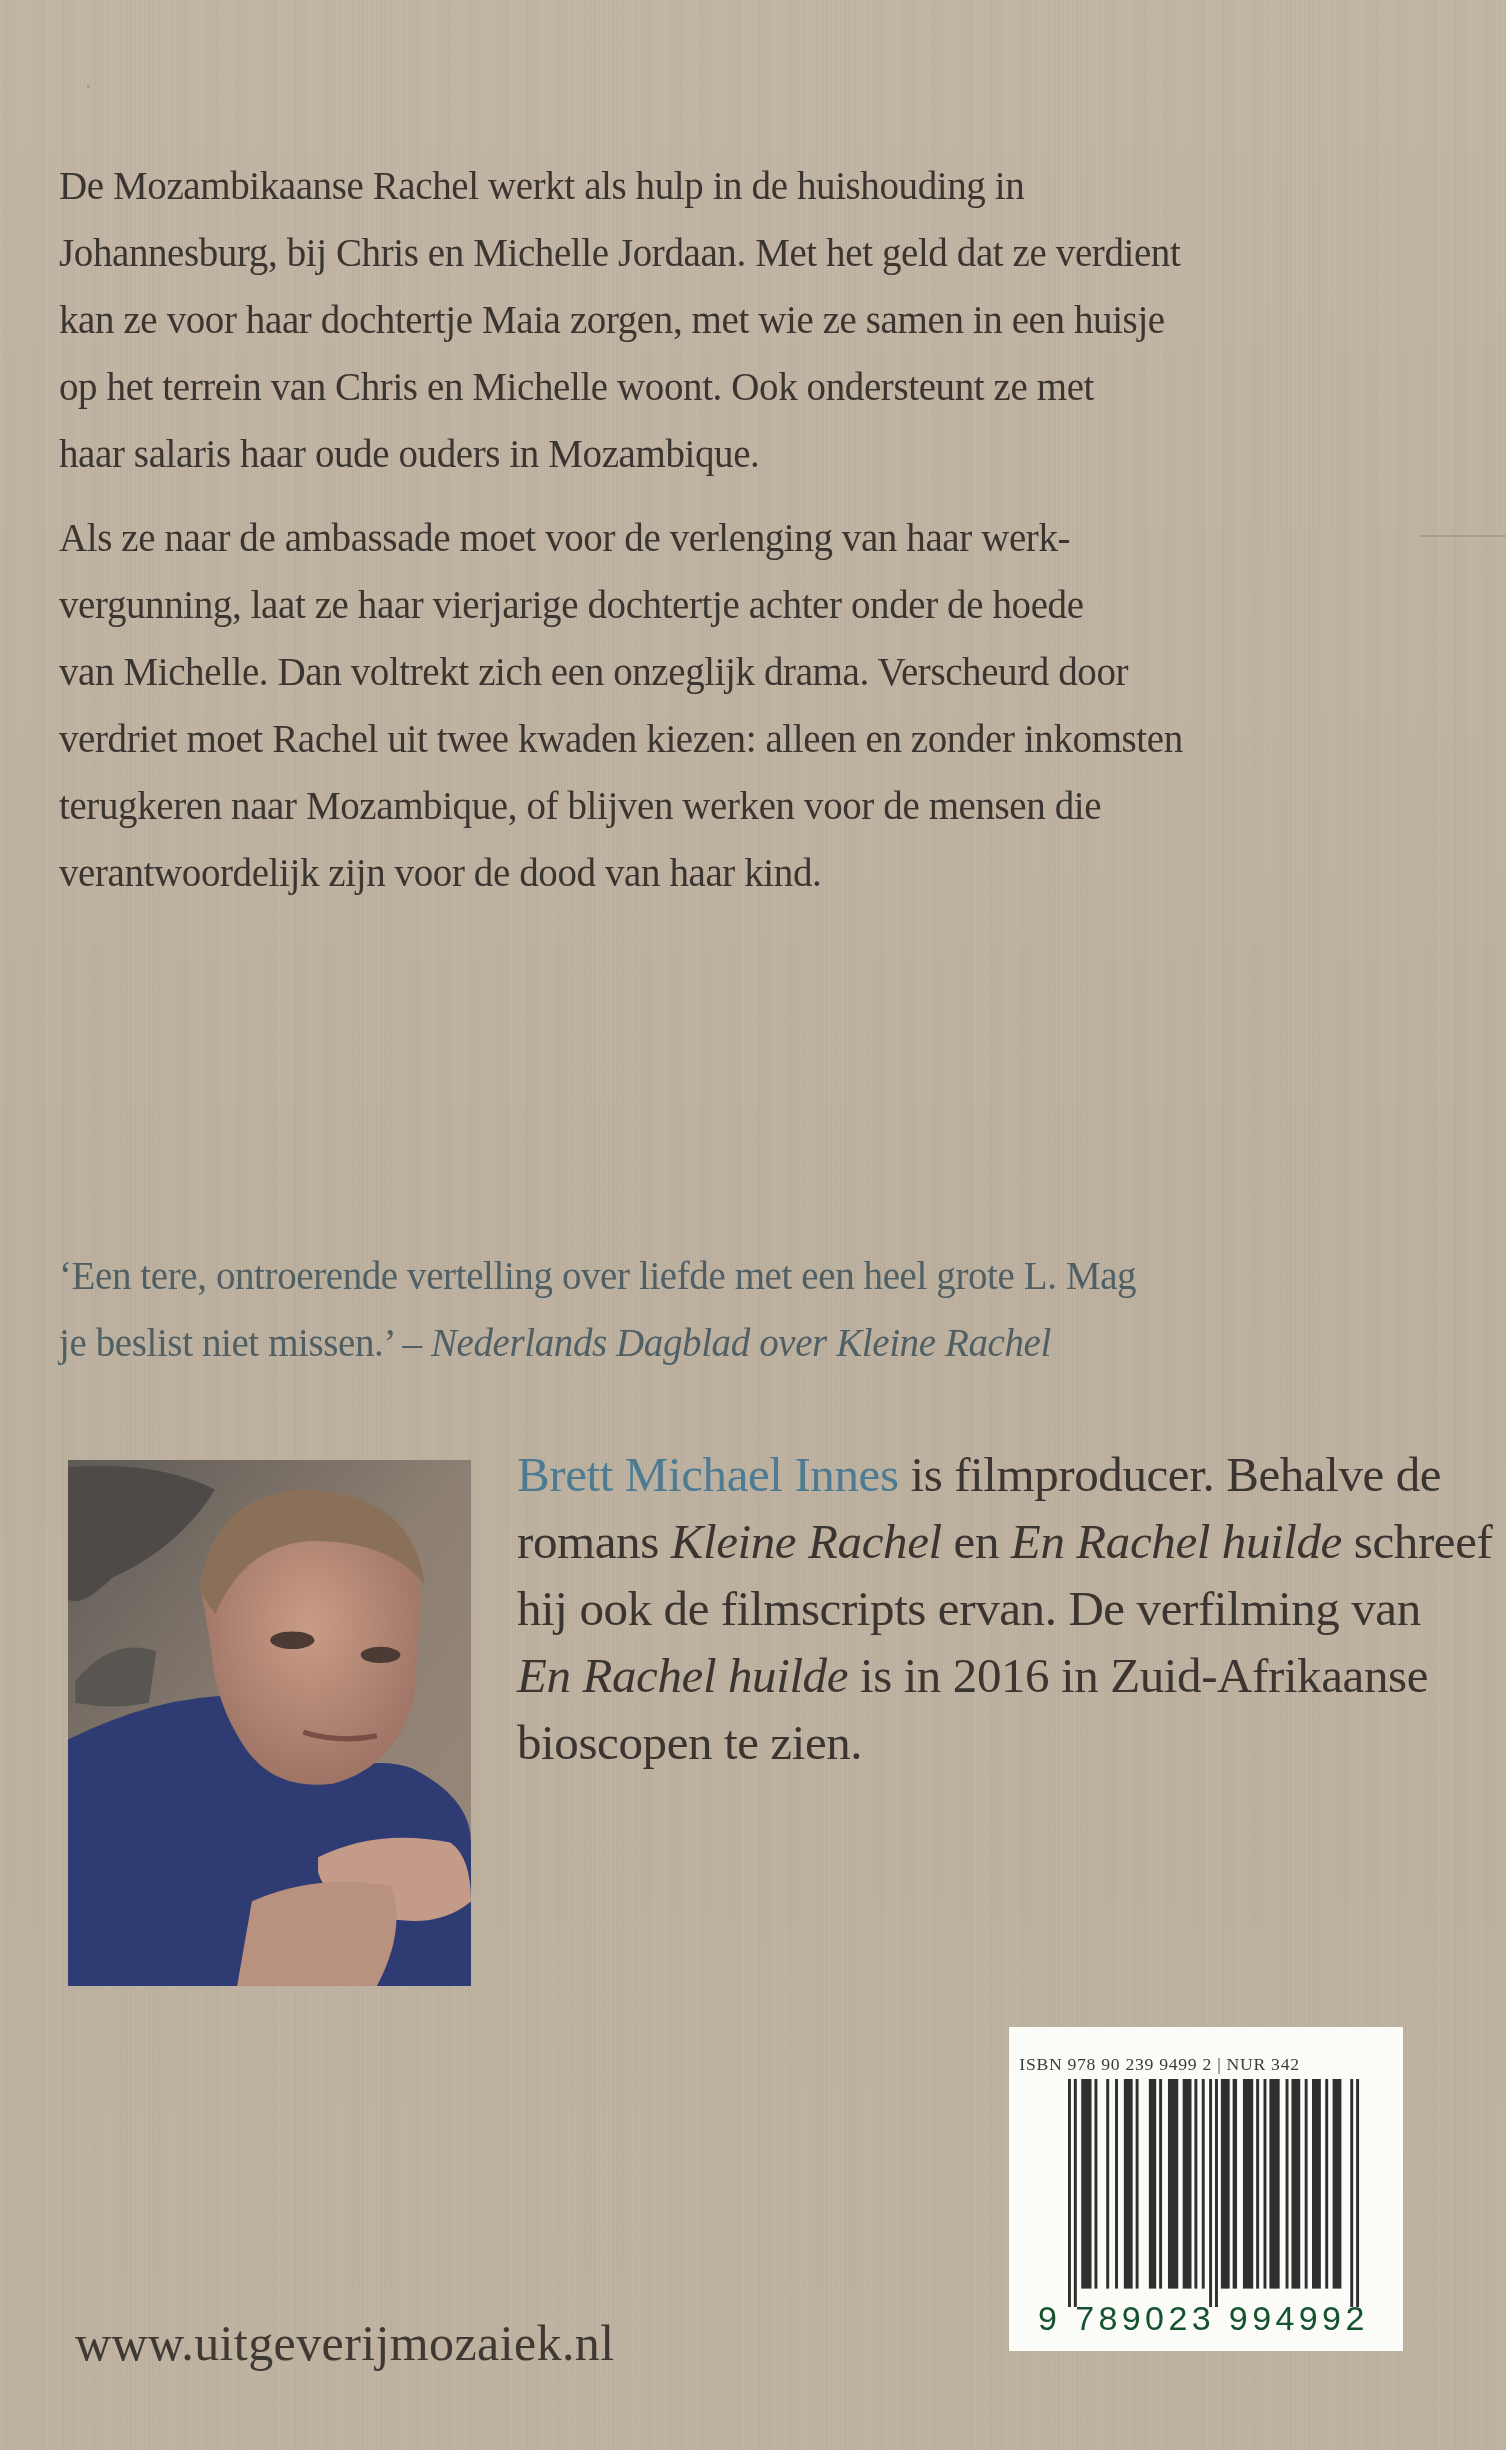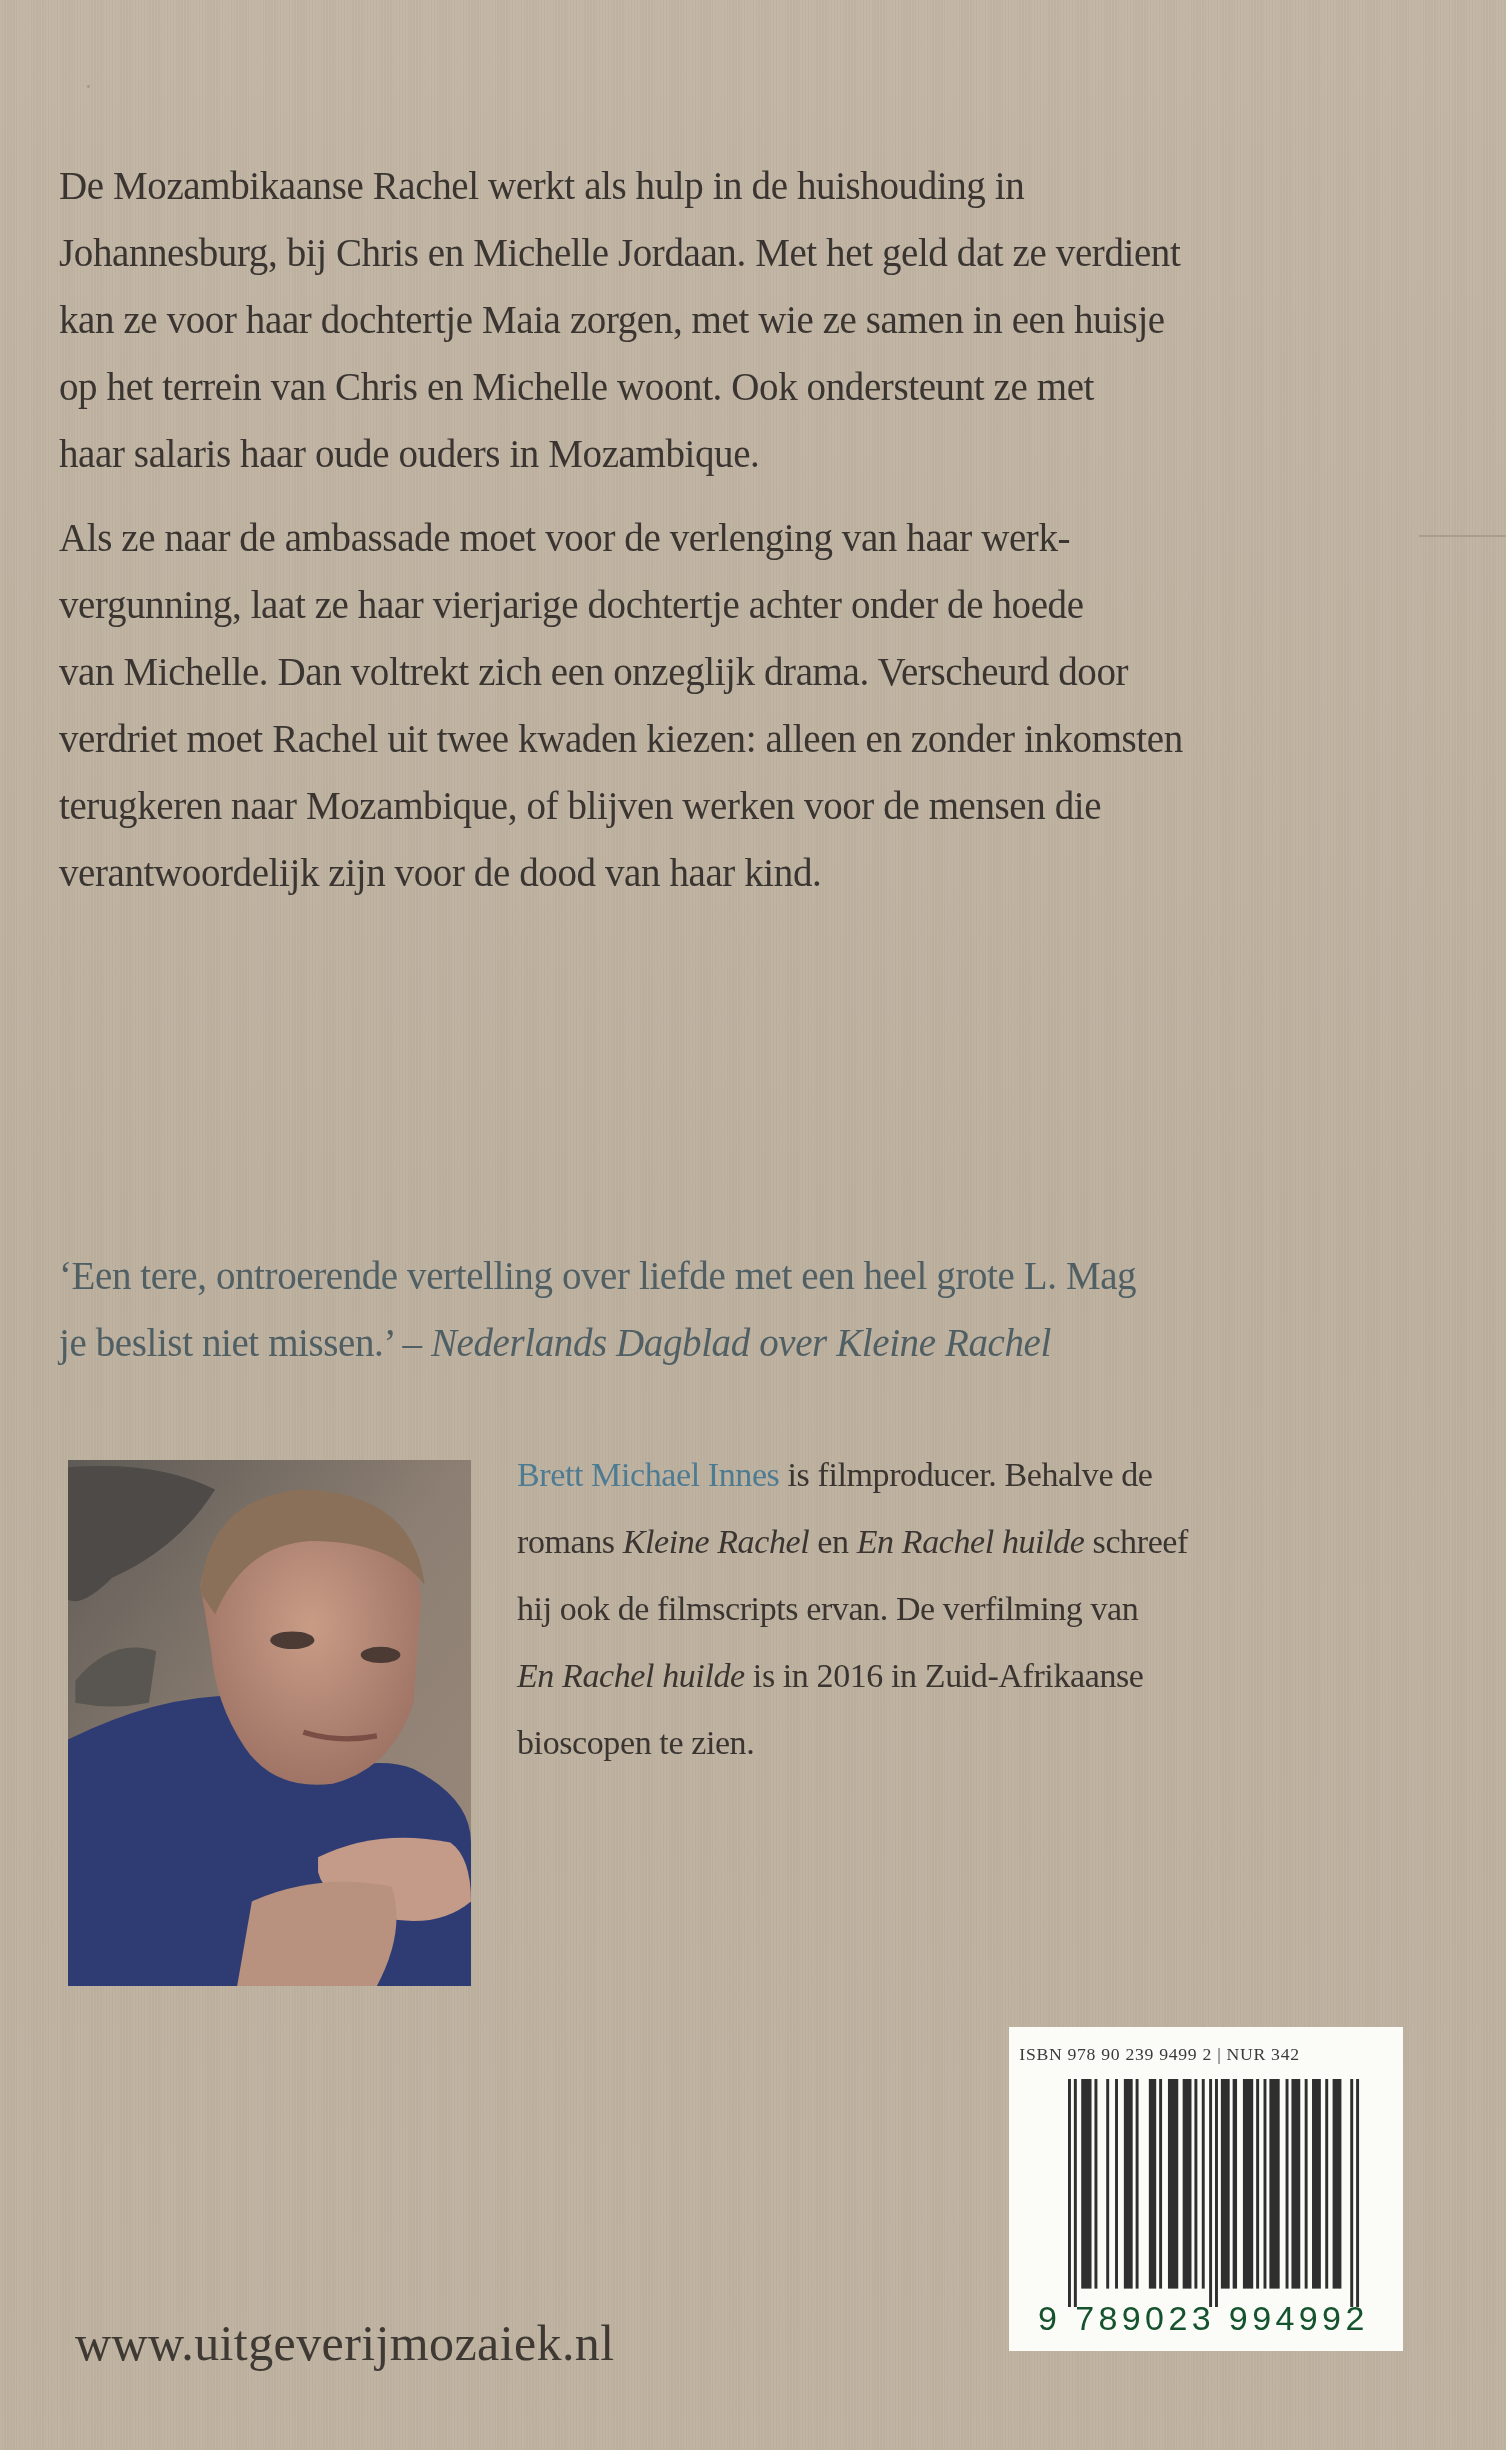--- a/index.html
+++ b/index.html
@@ -24,36 +24,36 @@
       letter-spacing: -0.4px;
     }
     .text-block .line { display: block; white-space: nowrap; }
     #blurb1 { top: 152px; }
     #blurb2 { top: 504px; }
     #blurb3 { top: 973px; }
     #quote { top: 1242px; color: #4f5f63; }
     #quote .source { font-style: italic; }
     .bio {
       position: absolute; left: 517px; top: 1441px; width: 927px;
-      font-size: 34px; line-height: 67px; letter-spacing: -0.4px; font-family: Liberation Serif, serif;
+      font-size: 49px; line-height: 67px; letter-spacing: -0.4px; font-family: Liberation Serif, serif;
     }
     .bio .line { display: block; white-space: nowrap; }
     .bio .author { color: #4d7b92; }
     .bio em { font-style: italic; }
     .photo {
       position: absolute; left: 68px; top: 1460px; width: 403px; height: 526px;
       overflow: hidden; background: #8a7b70;
     }
     .photo svg { display: block; width: 100%; height: 100%; }
     .barcode-box {
       position: absolute; left: 1009px; top: 2027px; width: 394px; height: 324px;
       background: #fbfbf8;
     }
     .isbn {
-      position: absolute; left: 10.3px; top: 17px; width: 375px;
+      position: absolute; left: 10.3px; top: 27px; width: 375px;
       font-size: 17.7px; letter-spacing: 0.7px; color: #3b3b3b; white-space: nowrap;
     }
     .bars { position: absolute; left: 59px; top: 52px; width: 294px; height: 228px; }
     .barcode-digits {
       position: absolute; left: 29px; top: 272px; width: 324px;
       font-family: "Liberation Sans", "DejaVu Sans", sans-serif;
       font-size: 34px; letter-spacing: 4.4px; color: #14532d; white-space: nowrap;
     }
     .website {
       position: absolute; left: 75px; top: 2314px;

